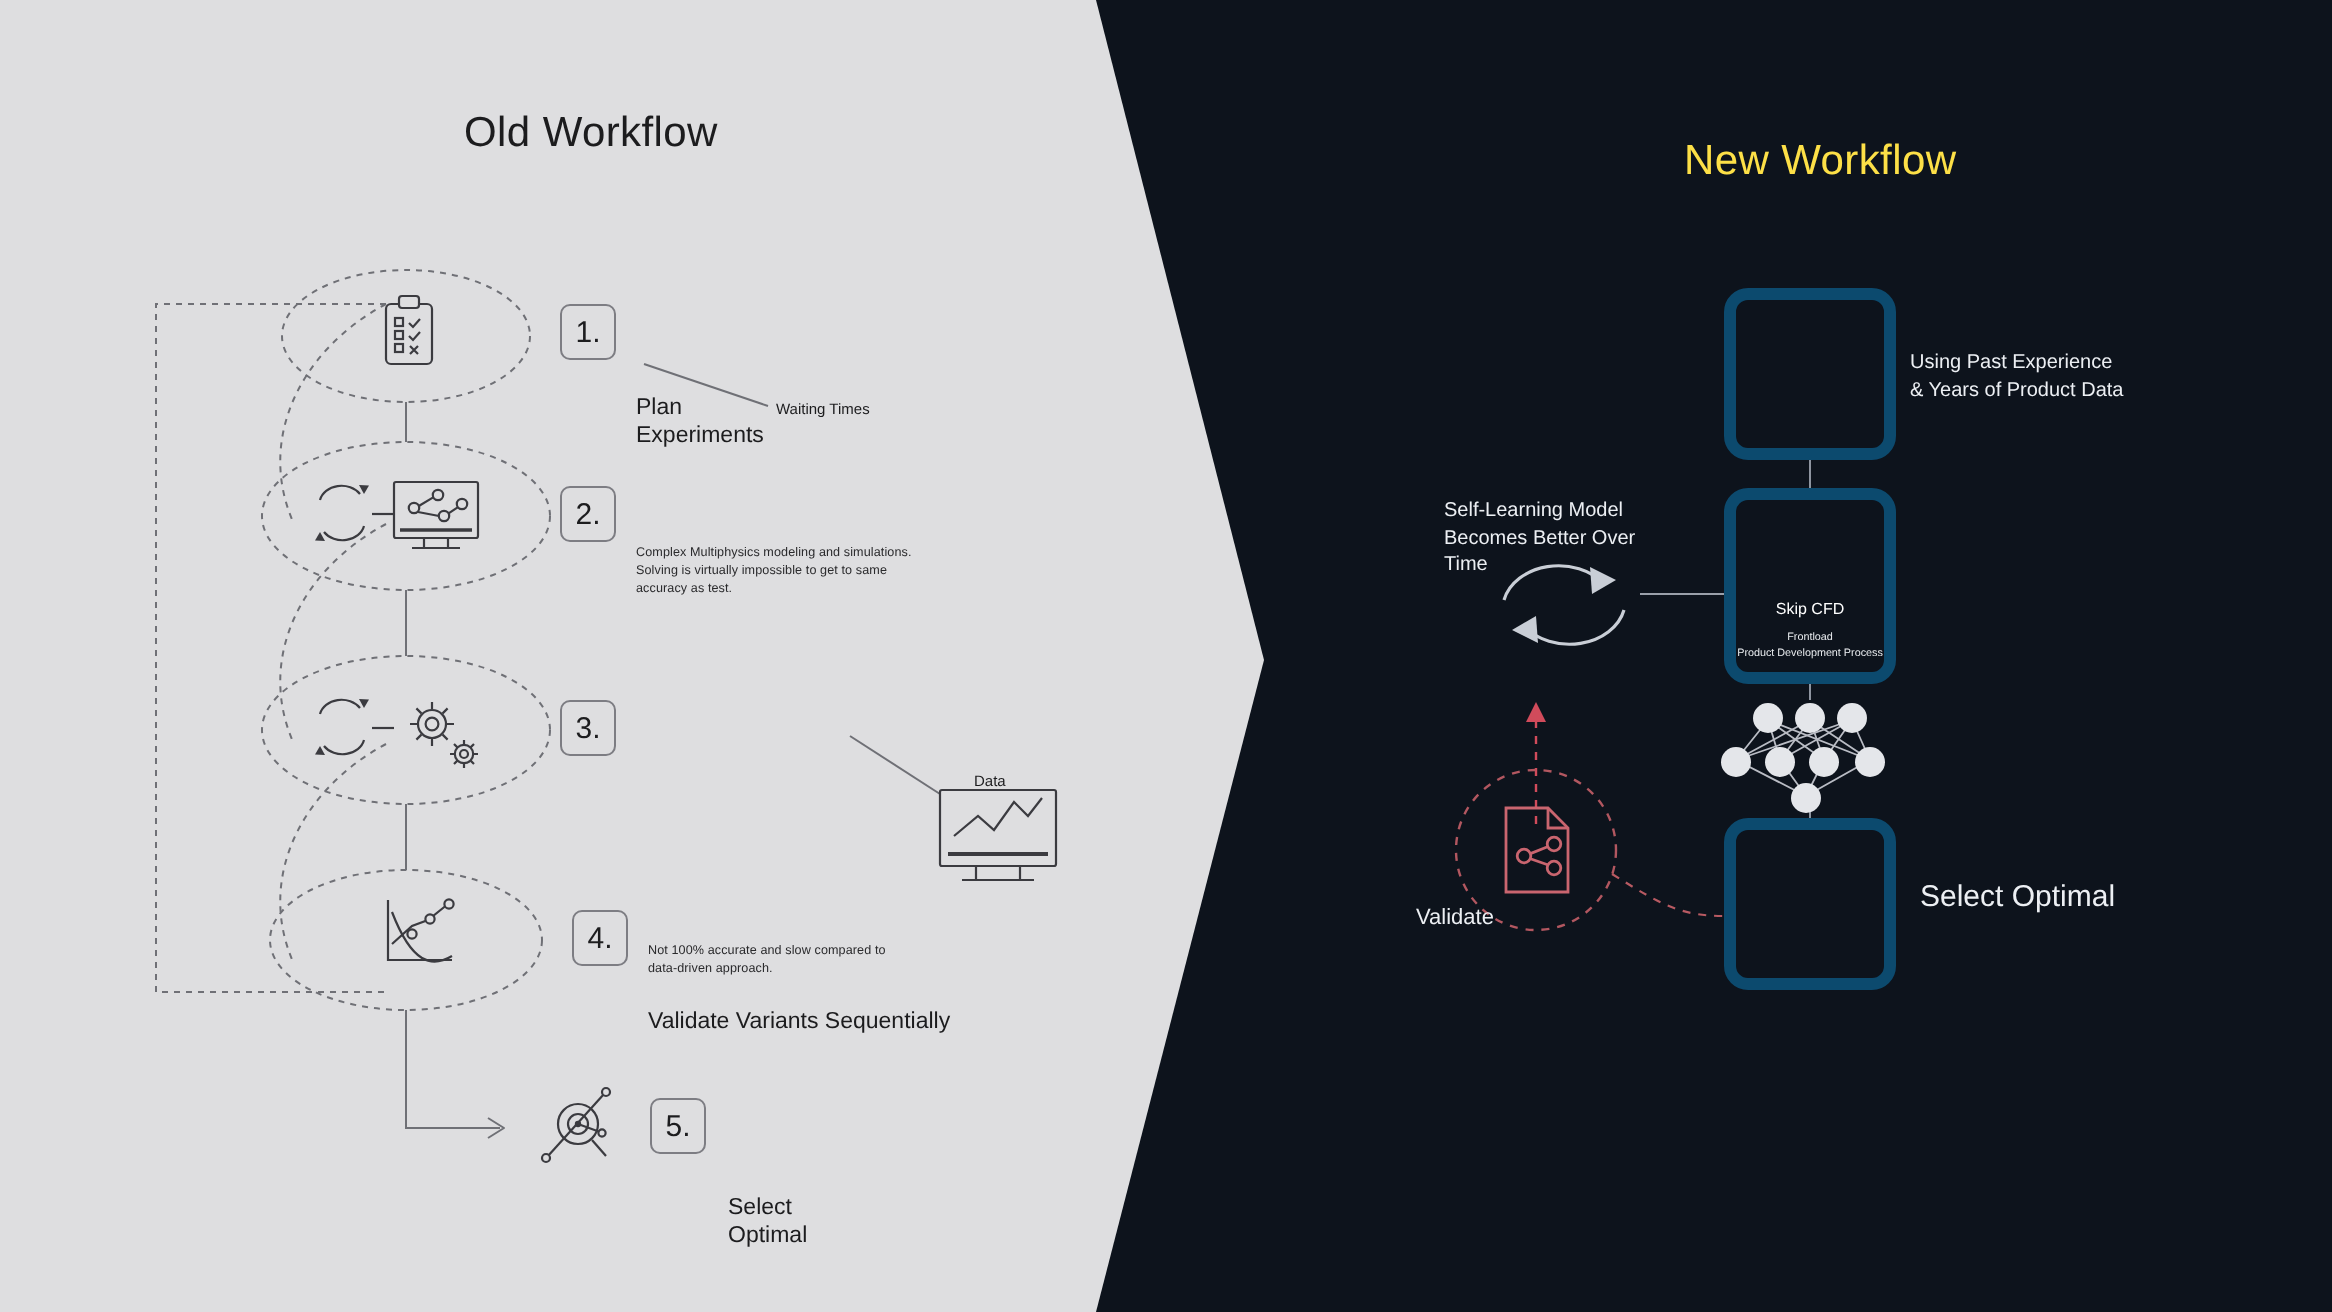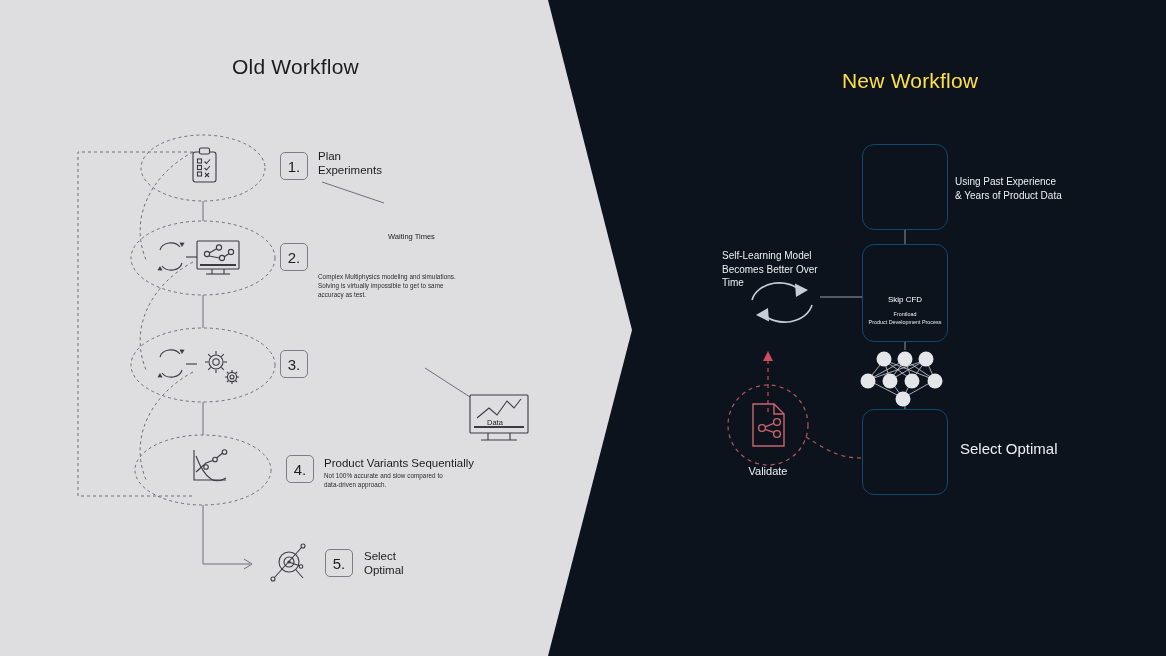--- a/index.html
+++ b/index.html
@@ -51,40 +51,40 @@
     font-size: 15px;
     display: flex; align-items: center; justify-content: center;
     background: transparent;
   }
   .steptitle {
     position: absolute;
     color: #1c1c1e;
     font-size: 11.5px;
     line-height: 1.22;
     white-space: pre-line;
+    margin-top: 48px;
   }
   .stepdesc {
     position: absolute;
     color: #2a2a2c;
     font-size: 6.3px;
     line-height: 1.45;
     white-space: pre-line;
     letter-spacing: .05px;
   }
   .minilabel {
     position: absolute;
     color: #1c1c1e;
     font-size: 7.5px;
-    margin-top: 32px;
   }
 
   
   .rcard {
     position: absolute;
-    border: 1px solid #0c4a6e;
+    border: 6px solid #0c4a6e;
     border-radius: 12px;
     background: #0d131c;
   }
   .rlabel {
     position: absolute;
     color: #eceff3;
     font-size: 10px;
     line-height: 1.35;
     white-space: pre-line;
   }
@@ -225,21 +225,21 @@
 Experiments</div>
 
   <div class="numbox" style="left:280px;top:243px">2.</div>
   <div class="stepdesc" style="left:318px;top:272px">Complex Multiphysics modeling and simulations.
 Solving is virtually impossible to get to same
 accuracy as test.</div>
 
   <div class="numbox" style="left:280px;top:350px">3.</div>
 
   <div class="numbox" style="left:286px;top:455px">4.</div>
-  <div class="steptitle" style="left:324px;top:456px">Product Variants Sequentially</div>
+  <div class="steptitle" style="left:324px;top:456px">Validate Variants Sequentially</div>
   <div class="stepdesc" style="left:324px;top:471px">Not 100% accurate and slow compared to
 data-driven approach.</div>
 
   <div class="numbox" style="left:325px;top:549px">5.</div>
   <div class="steptitle" style="left:364px;top:549px">Select
 Optimal</div>
 
   <div class="minilabel" style="left:388px;top:200px">Waiting Times</div>
   <div class="minilabel" style="left:487px;top:386px">Data</div>
 
@@ -333,17 +333,17 @@
   </div>
 
   <div class="rcard" style="left:862px;top:409px;width:86px;height:86px"></div>
 
   <div class="rlabel" style="left:955px;top:175px">Using Past Experience
 &amp; Years of Product Data</div>
 
   <div class="rlabel" style="left:722px;top:249px;text-align:left;width:120px">Self-Learning Model
 Becomes Better Over Time</div>
 
-  <div class="rlabel mid" style="left:708px;top:464px;text-align:center;width:120px">Validate</div>
+  <div class="rlabel mid" style="left:708px;top:452px;width:120px">Validate</div>
 
   <div class="rlabel big" style="left:960px;top:439px">Select Optimal</div>
 
 </div>
 
 </body></html>

